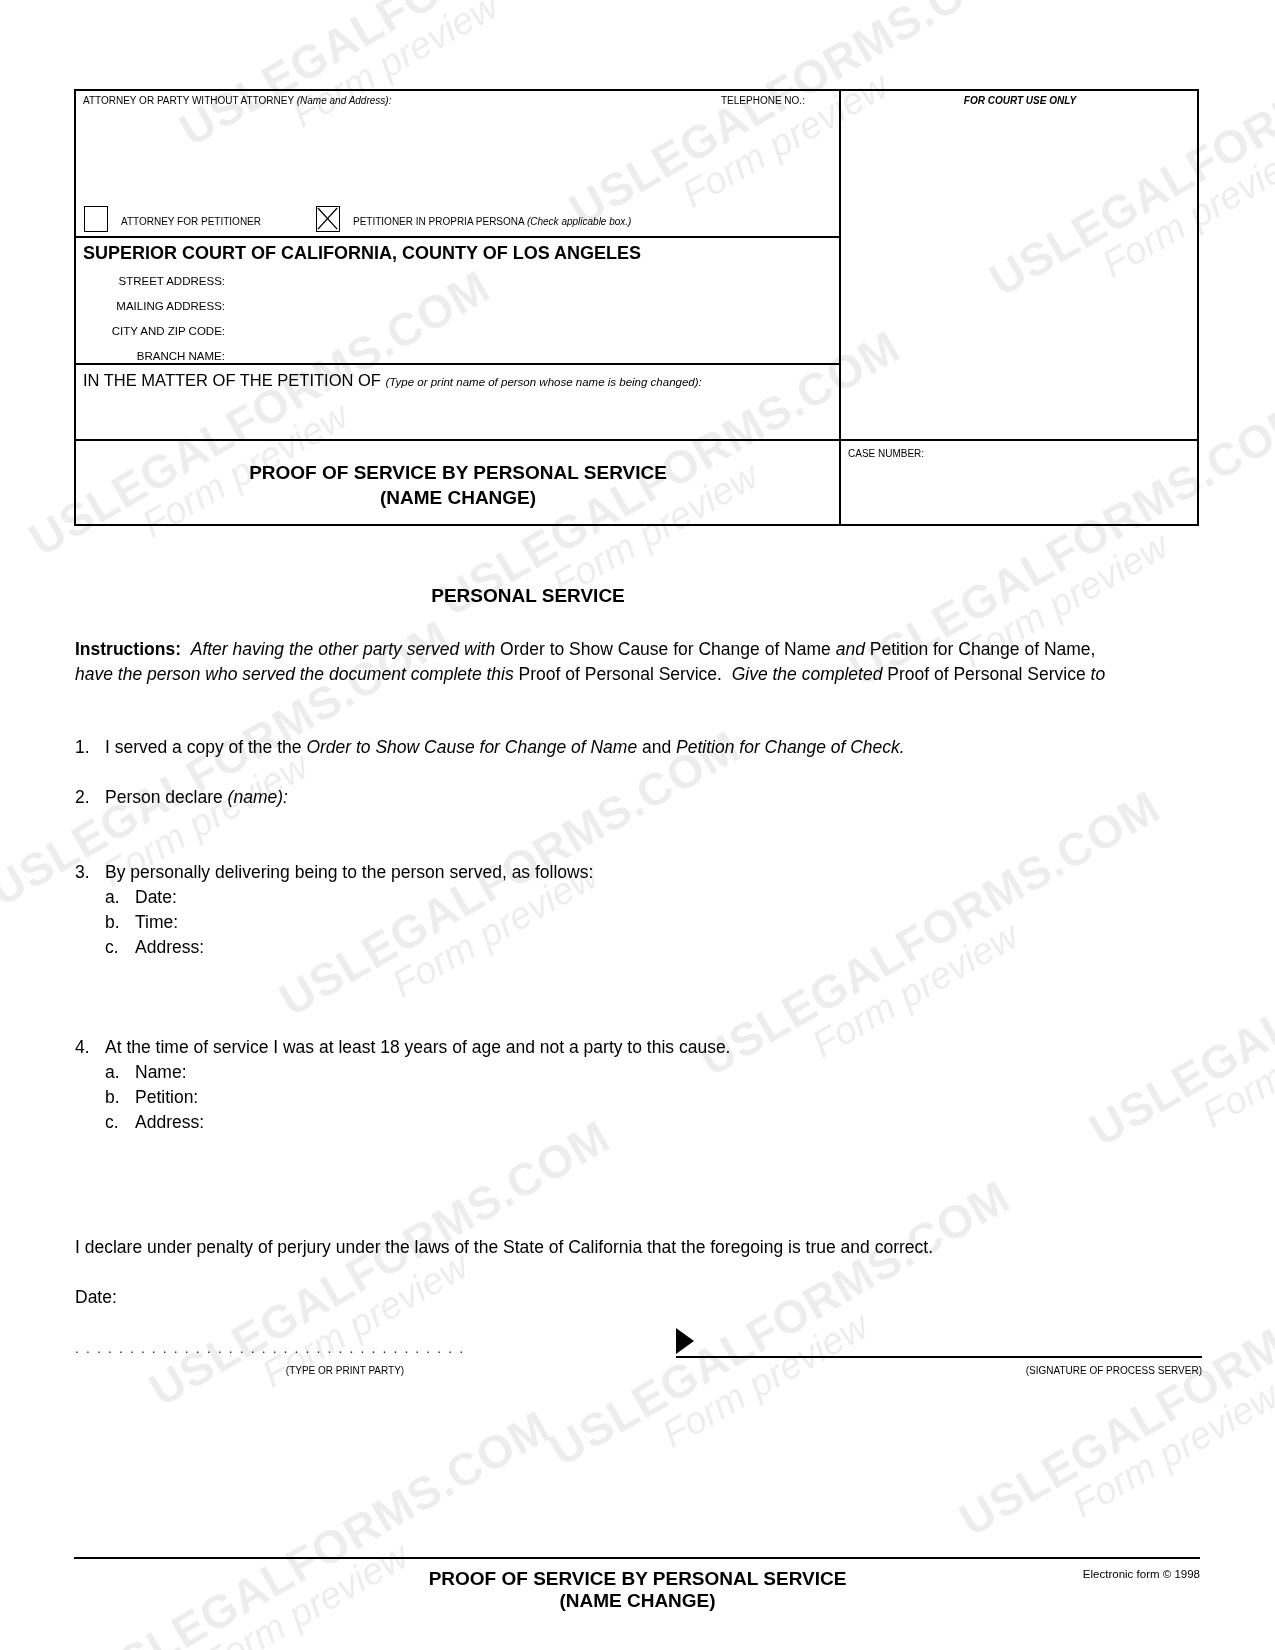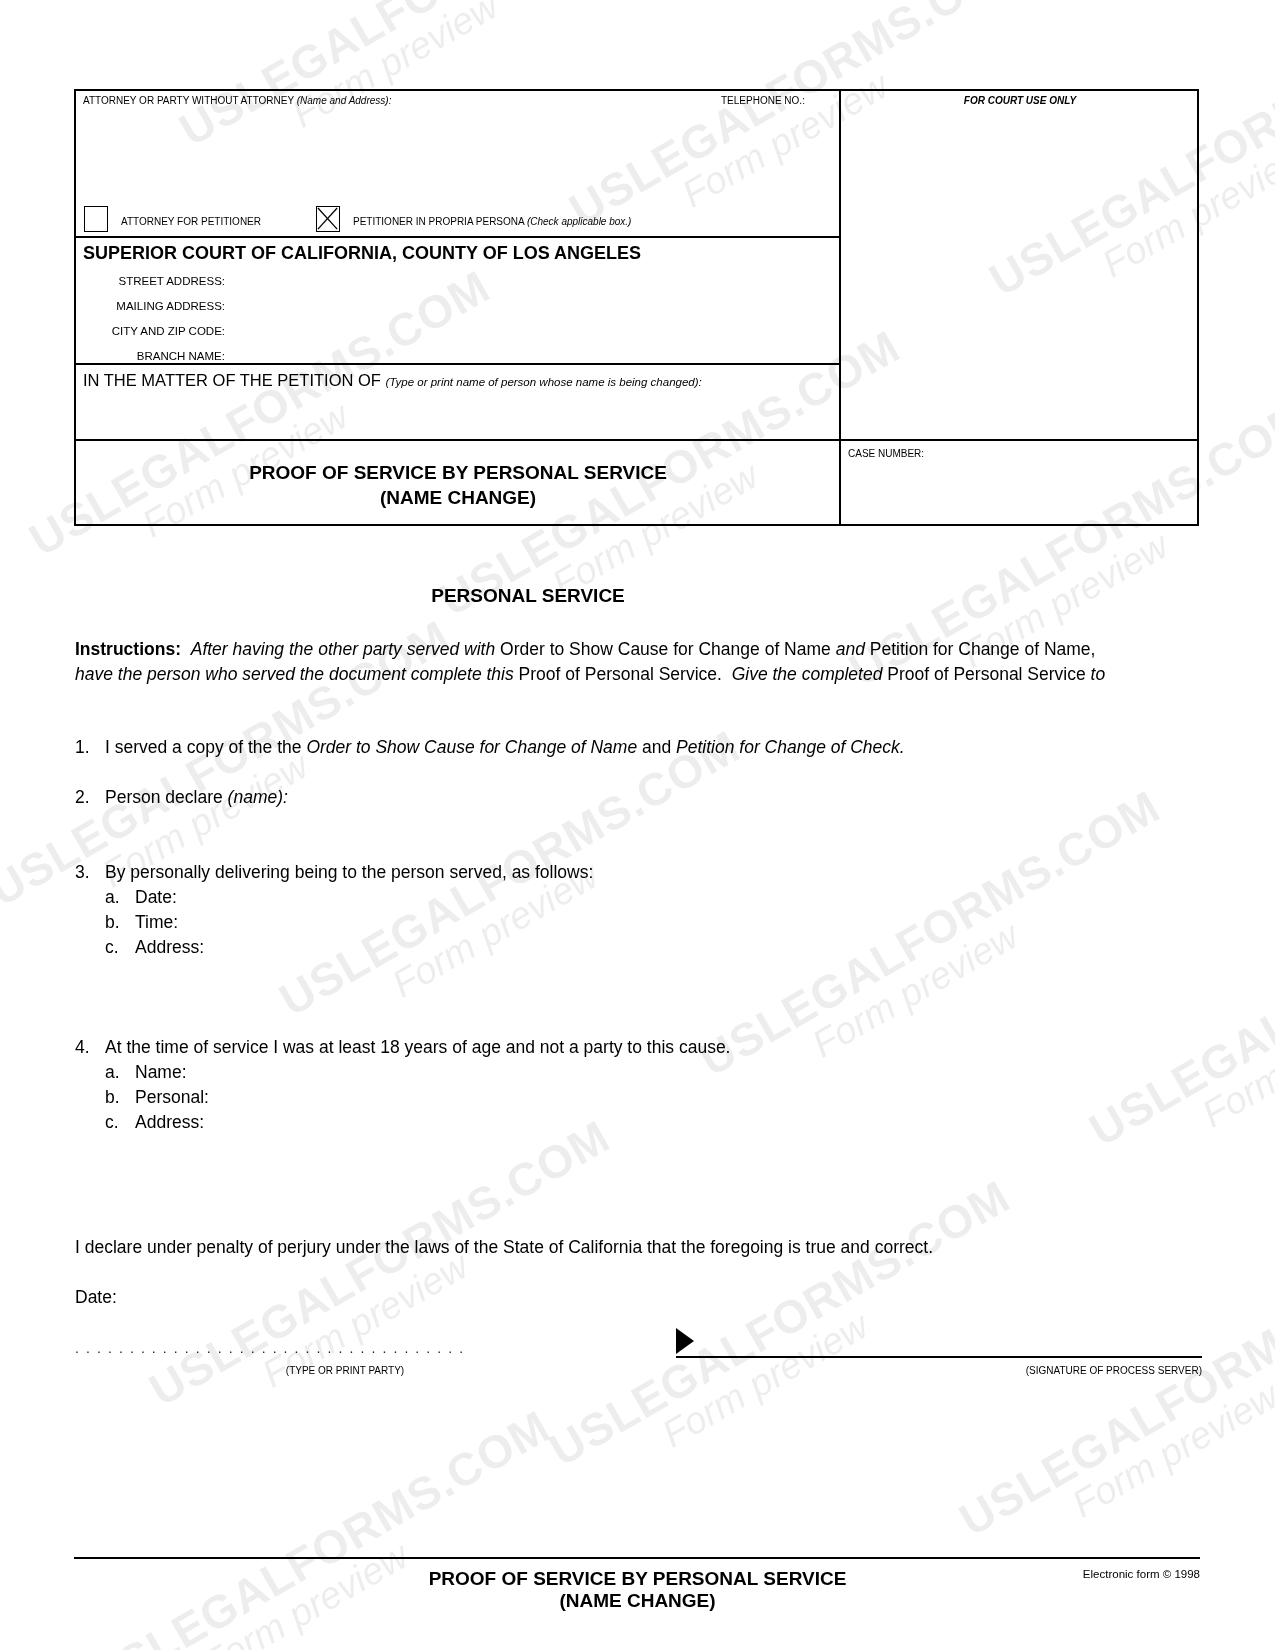--- a/index.html
+++ b/index.html
@@ -203,21 +203,21 @@
 <div class="t body-text" style="left:75px;top:1037px;">
   <span>4.</span>
   <span style="position:absolute;left:30px;">At the time of service I was at least 18 years of age and not a party to this cause.</span>
 </div>
 <div class="t body-text" style="left:105px;top:1062px;">
   <span>a.</span>
   <span style="position:absolute;left:30px;">Name:</span>
 </div>
 <div class="t body-text" style="left:105px;top:1087px;">
   <span>b.</span>
-  <span style="position:absolute;left:30px;">Personal:</span>
+  <span style="position:absolute;left:30px;">Petition:</span>
 </div>
 <div class="t body-text" style="left:105px;top:1112px;">
   <span>c.</span>
   <span style="position:absolute;left:30px;">Address:</span>
 </div>
 <div class="abs" style="left:200px;top:1060px;width:900px;height:22px;z-index:3;"></div>
 <div class="abs" style="left:240px;top:1085px;width:860px;height:22px;z-index:3;"></div>
 <div class="abs" style="left:220px;top:1110px;width:880px;height:22px;z-index:3;"></div>
 
 <div class="t body-text" style="left:75px;top:1237px;">I declare under penalty of perjury under the laws of the State of California that the foregoing is true and correct.</div>

